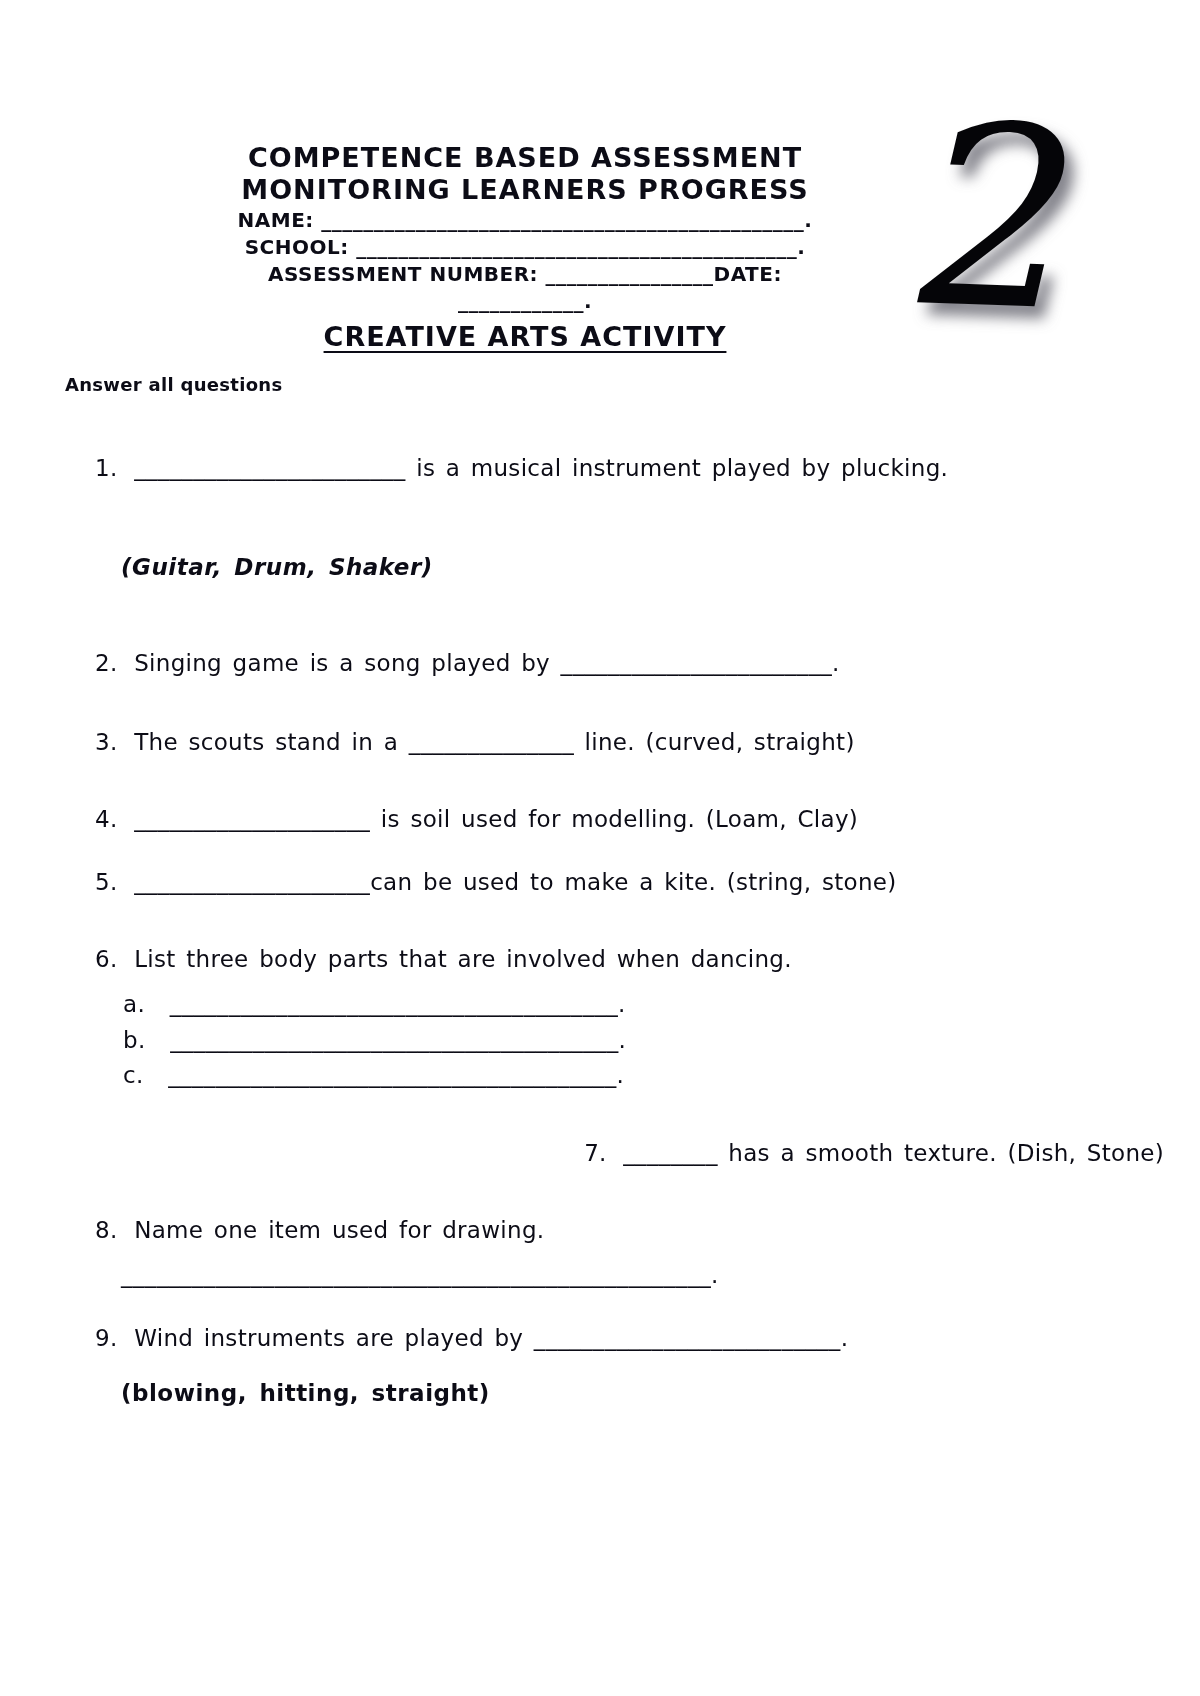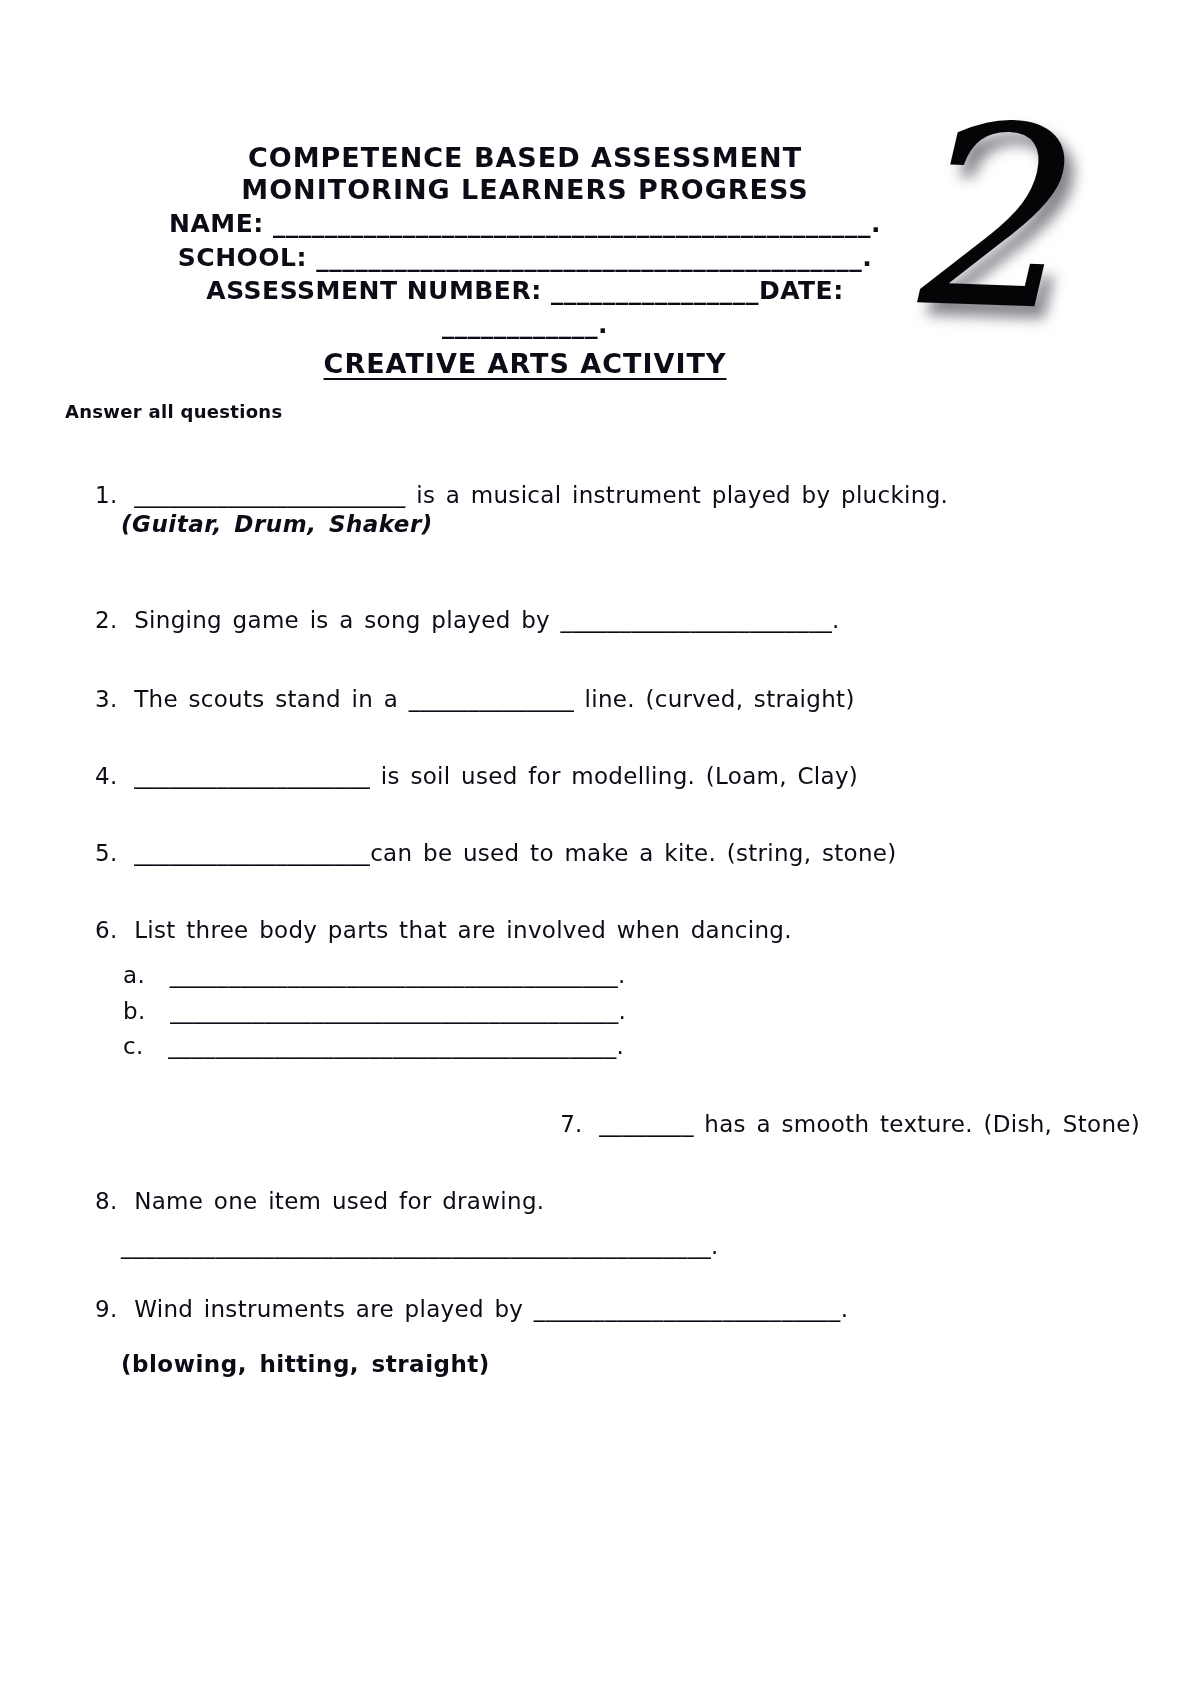--- a/index.html
+++ b/index.html
@@ -9,34 +9,34 @@
     color: #0c0c16;
   }
   .page {
     position: relative;
     width: 1200px;
     height: 1696px;
     background: #ffffff;
     overflow: hidden;
   }
   .content {
-    padding: 142px 60px 0 95px;
+    padding: 142px 36px 0 95px;
   }
   .header-block {
     width: 860px;
     text-align: center;
   }
   .doc-title {
     font-size: 27px;
     font-weight: bold;
     letter-spacing: 1px;
     line-height: 1.2;
   }
   .header-line {
-    font-size: 25px;
+    font-size: 20px;
     font-weight: bold;
     letter-spacing: 0.5px;
     line-height: 1.35;
     white-space: nowrap;
   }
   .section-title {
     font-size: 27px;
     font-weight: bold;
     letter-spacing: 1px;
     text-decoration: underline;
@@ -64,25 +64,25 @@
   }
   .italic { font-style: italic; }
   .bold { font-weight: normal; }
   .sub-item {
     font-size: 23px;
     margin-left: 28px;
     line-height: 1.55;
   }
   .sub-label { margin-right: 14px; }
   .q1 { margin-top: 58px; }
-  .q1-opts { margin-left: 26px; }
+  .q1-opts { margin-top: 70px; margin-left: 26px; }
   .q2 { margin-top: 68px; }
   .q3 { margin-top: 48px; }
   .q4 { margin-top: 46px; }
-  .q5 { margin-top: 46px; }
+  .q5 { margin-top: 32px; }
   .q6 { margin-top: 46px; }
   .q6-items { margin-top: 12px; }
   .q7 { margin-top: 44px; text-align: right; }
   .q8 { margin-top: 46px; }
   .q8-blank { margin-top: 14px; margin-left: 26px; }
   .q9 { margin-top: 32px; }
   .q9-opts { margin-top: 26px; margin-left: 26px; }
   .corner-number {
     position: absolute;
     top: 100px;

